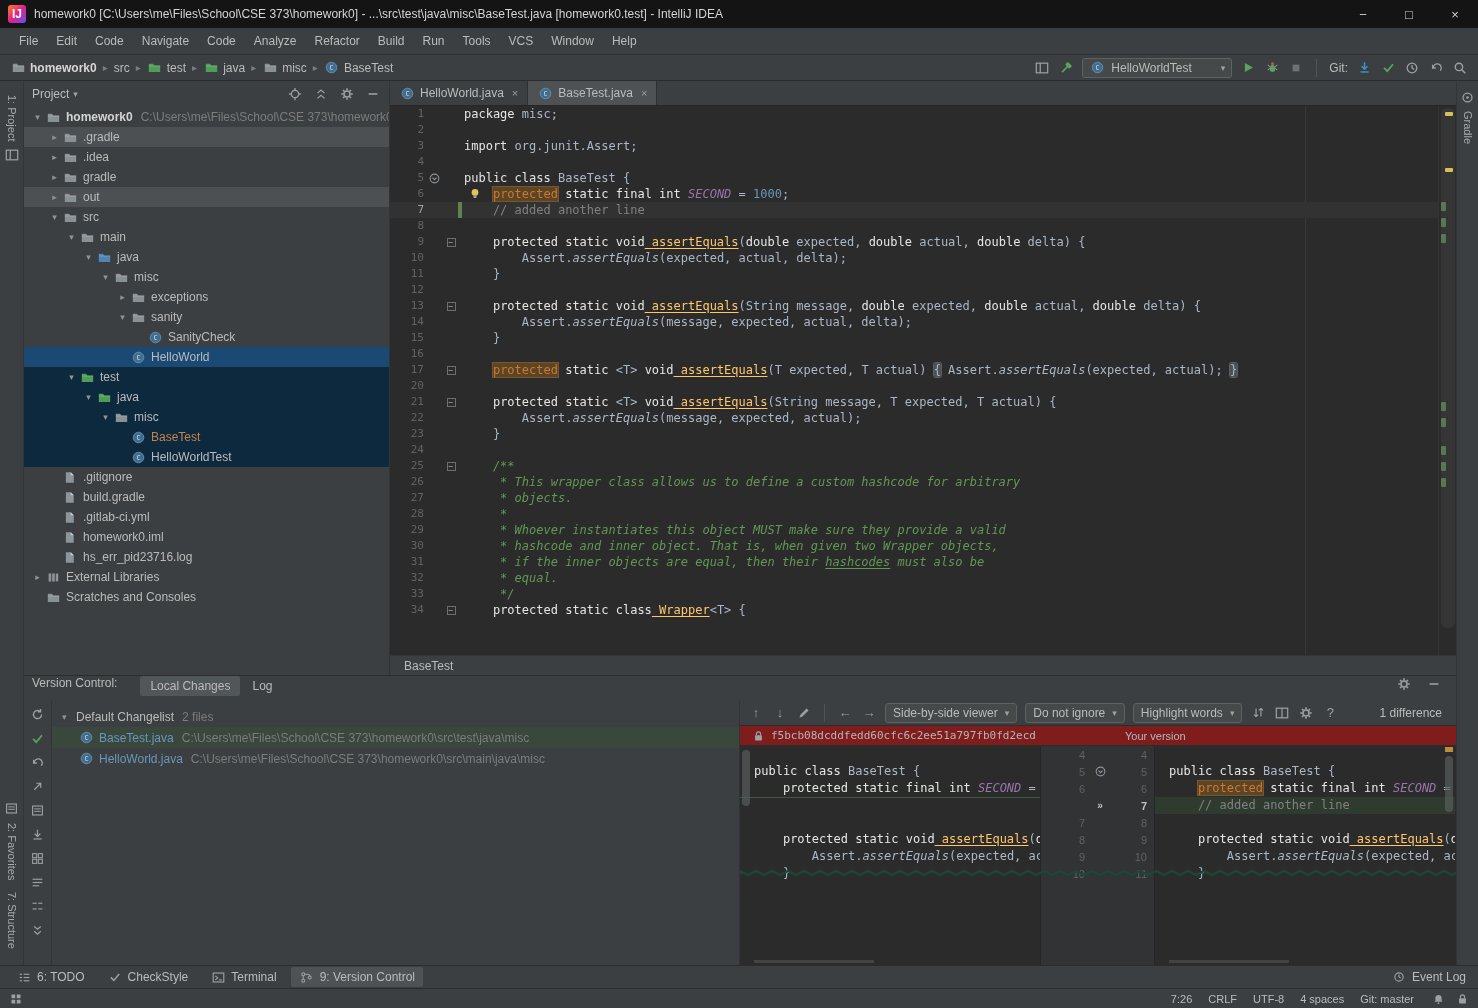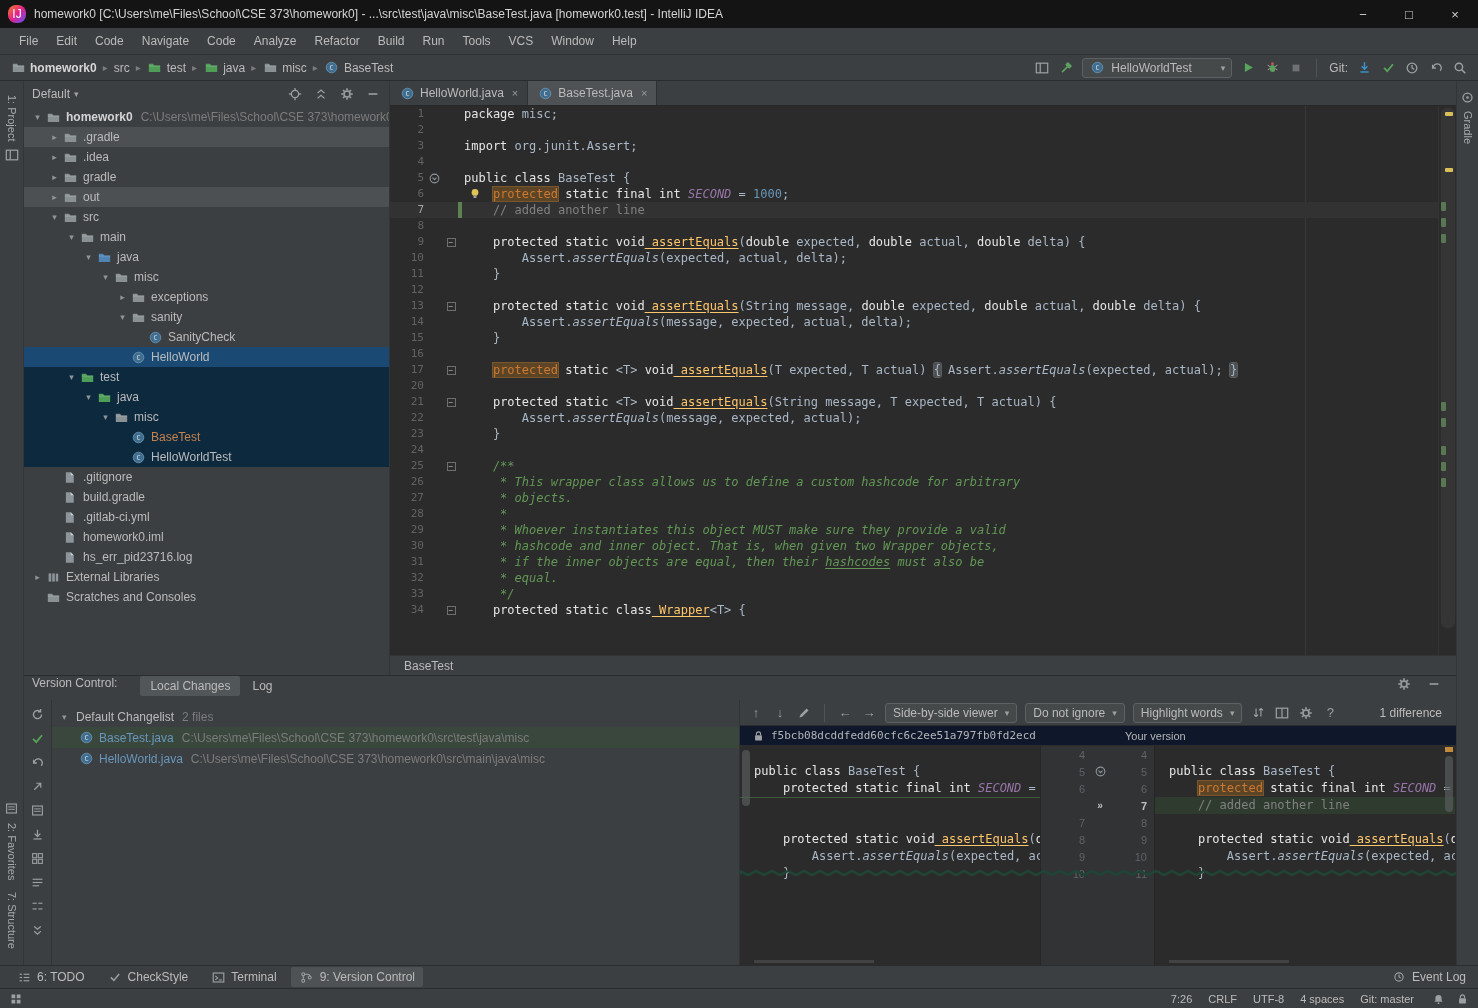--- a/index.html
+++ b/index.html
@@ -2,21 +2,21 @@
 <html><head>
 <meta charset="utf-8">
 <style>
 *{margin:0;padding:0;box-sizing:border-box}
 html,body{width:1478px;height:1008px;overflow:hidden}
 body{background:#3c3f41;font-family:"Liberation Sans",sans-serif;font-size:12px;color:#bbbbbb;position:relative;-webkit-user-select:none;user-select:none}
 .i{display:inline-flex;align-items:center;justify-content:center;width:16px;height:16px;flex:none}
 .glyph{font-size:13px;color:#9da0a3}
 
 #titlebar{position:absolute;left:0;top:0;right:0;height:28px;background:#141415;display:flex;align-items:center;color:#d4d4d4;padding-left:8px}
-.logo{width:18px;height:18px;border-radius:8px;background:linear-gradient(135deg,#fc801d,#e1218b 50%,#5a54f9);display:flex;align-items:center;justify-content:center;font-size:12px;font-weight:normal;color:#fff;margin-right:8px;flex:none}
+.logo{width:18px;height:18px;border-radius:3px;background:linear-gradient(135deg,#fc801d,#e1218b 50%,#5a54f9);display:flex;align-items:center;justify-content:center;font-size:12px;font-weight:bold;color:#fff;margin-right:8px;flex:none}
 #title-text{font-size:12px;white-space:nowrap;overflow:hidden}
 #win-controls{margin-left:auto;display:flex;height:100%}
 .win-btn{width:46px;height:100%;display:flex;align-items:center;justify-content:center;font-size:13px;color:#cfcfcf}
 
 #menubar{position:absolute;left:0;top:28px;right:0;height:27px;background:#3c3f41;display:flex;align-items:center;padding-left:10px;border-bottom:1px solid #2f3132}
 .menu-item{padding:4px 9px;color:#bbbbbb}
 
 #toolbar{position:absolute;left:0;top:55px;right:0;height:26px;background:#3c3f41;display:flex;align-items:center;padding:0 10px;border-bottom:1px solid #292b2c}
 #crumbs{display:flex;align-items:center;gap:4px;white-space:nowrap}
 .crumb{display:flex;align-items:center;gap:4px;color:#bbbbbb}
@@ -91,21 +91,21 @@
 .chg-row.sel{background:#3a473d}
 .chg-name{color:#6897bb;margin-left:5px}
 .chg-path{color:#7c7c7c;margin-left:8px}
 .chg-count{color:#7c7c7c;margin-left:8px}
 
 #diff{flex:1;background:#2b2b2b;position:relative;overflow:hidden}
 #diff-toolbar{height:26px;background:#3c3f41;display:flex;align-items:center;gap:8px;padding:0 8px;border-bottom:1px solid #2a2c2d}
 .dd{height:20px;background:#45494a;border:1px solid #5e6162;border-radius:3px;display:flex;align-items:center;gap:7px;padding:0 7px;color:#bbbbbb}
 .dd::after{content:"▾";font-size:9px;color:#9da0a3}
 #diff-count{margin-left:auto;color:#bbbbbb;padding-right:6px}
-#diff-titles{height:20px;background:#0f172a;border-bottom:1px solid #2a2c2d;display:flex;align-items:center;font-size:11px;color:#b4b6b8;position:relative}
+#diff-titles{height:20px;background:#7f1d1d;border-bottom:1px solid #2a2c2d;display:flex;align-items:center;font-size:11px;color:#b4b6b8;position:relative}
 #dt-left{display:flex;align-items:center;gap:5px;padding-left:10px;font-family:"DejaVu Sans Mono",monospace}
 #dt-right{position:absolute;left:385px}
 #diff-panes{position:absolute;left:0;right:0;top:46px;bottom:0;display:flex}
 .dpane{width:300px;position:relative;overflow:hidden;font-family:"DejaVu Sans Mono",monospace;font-size:12px}
 .d-line{height:17px;line-height:17px;white-space:pre;padding-left:14px}
 .d-line.addln{background:#2f3b2f}
 .d-line.ghost{border-top:1px solid #3e5b3e}
 #dgut{width:115px;background:#313335;border-left:1px solid #242627;border-right:1px solid #242627;flex:none;position:relative}
 .dg-row{height:17px;display:flex;align-items:center;color:#606366;font-size:11px}
 .dg-l{width:44px;text-align:right}
@@ -307,21 +307,21 @@
         </svg>
       </span>
     <span class="vtext">2: Favorites</span>
     <span class="vtext">7: Structure</span>
   </div>
 </div>
 
 <div id="project">
   <div id="project-header">
     <span class="ph-title">
-      <span>Default</span>
+      <span>Project</span>
       <span style="font-size:9px;color:#9da0a3">▾</span>
     </span>
     <span class="ph-icons" id="ph-icons">
         <span class="i">
           <svg width="14" height="14" viewBox="0 0 16 16">
             <circle cx="8" cy="8" r="4.2" fill="none" stroke="#9da0a3" stroke-width="1.5"></circle>
             <g stroke="#9da0a3" stroke-width="1.5">
               <line x1="8" y1="1" x2="8" y2="3.5"></line>
               <line x1="8" y1="12.5" x2="8" y2="15"></line>
               <line x1="1" y1="8" x2="3.5" y2="8"></line>

